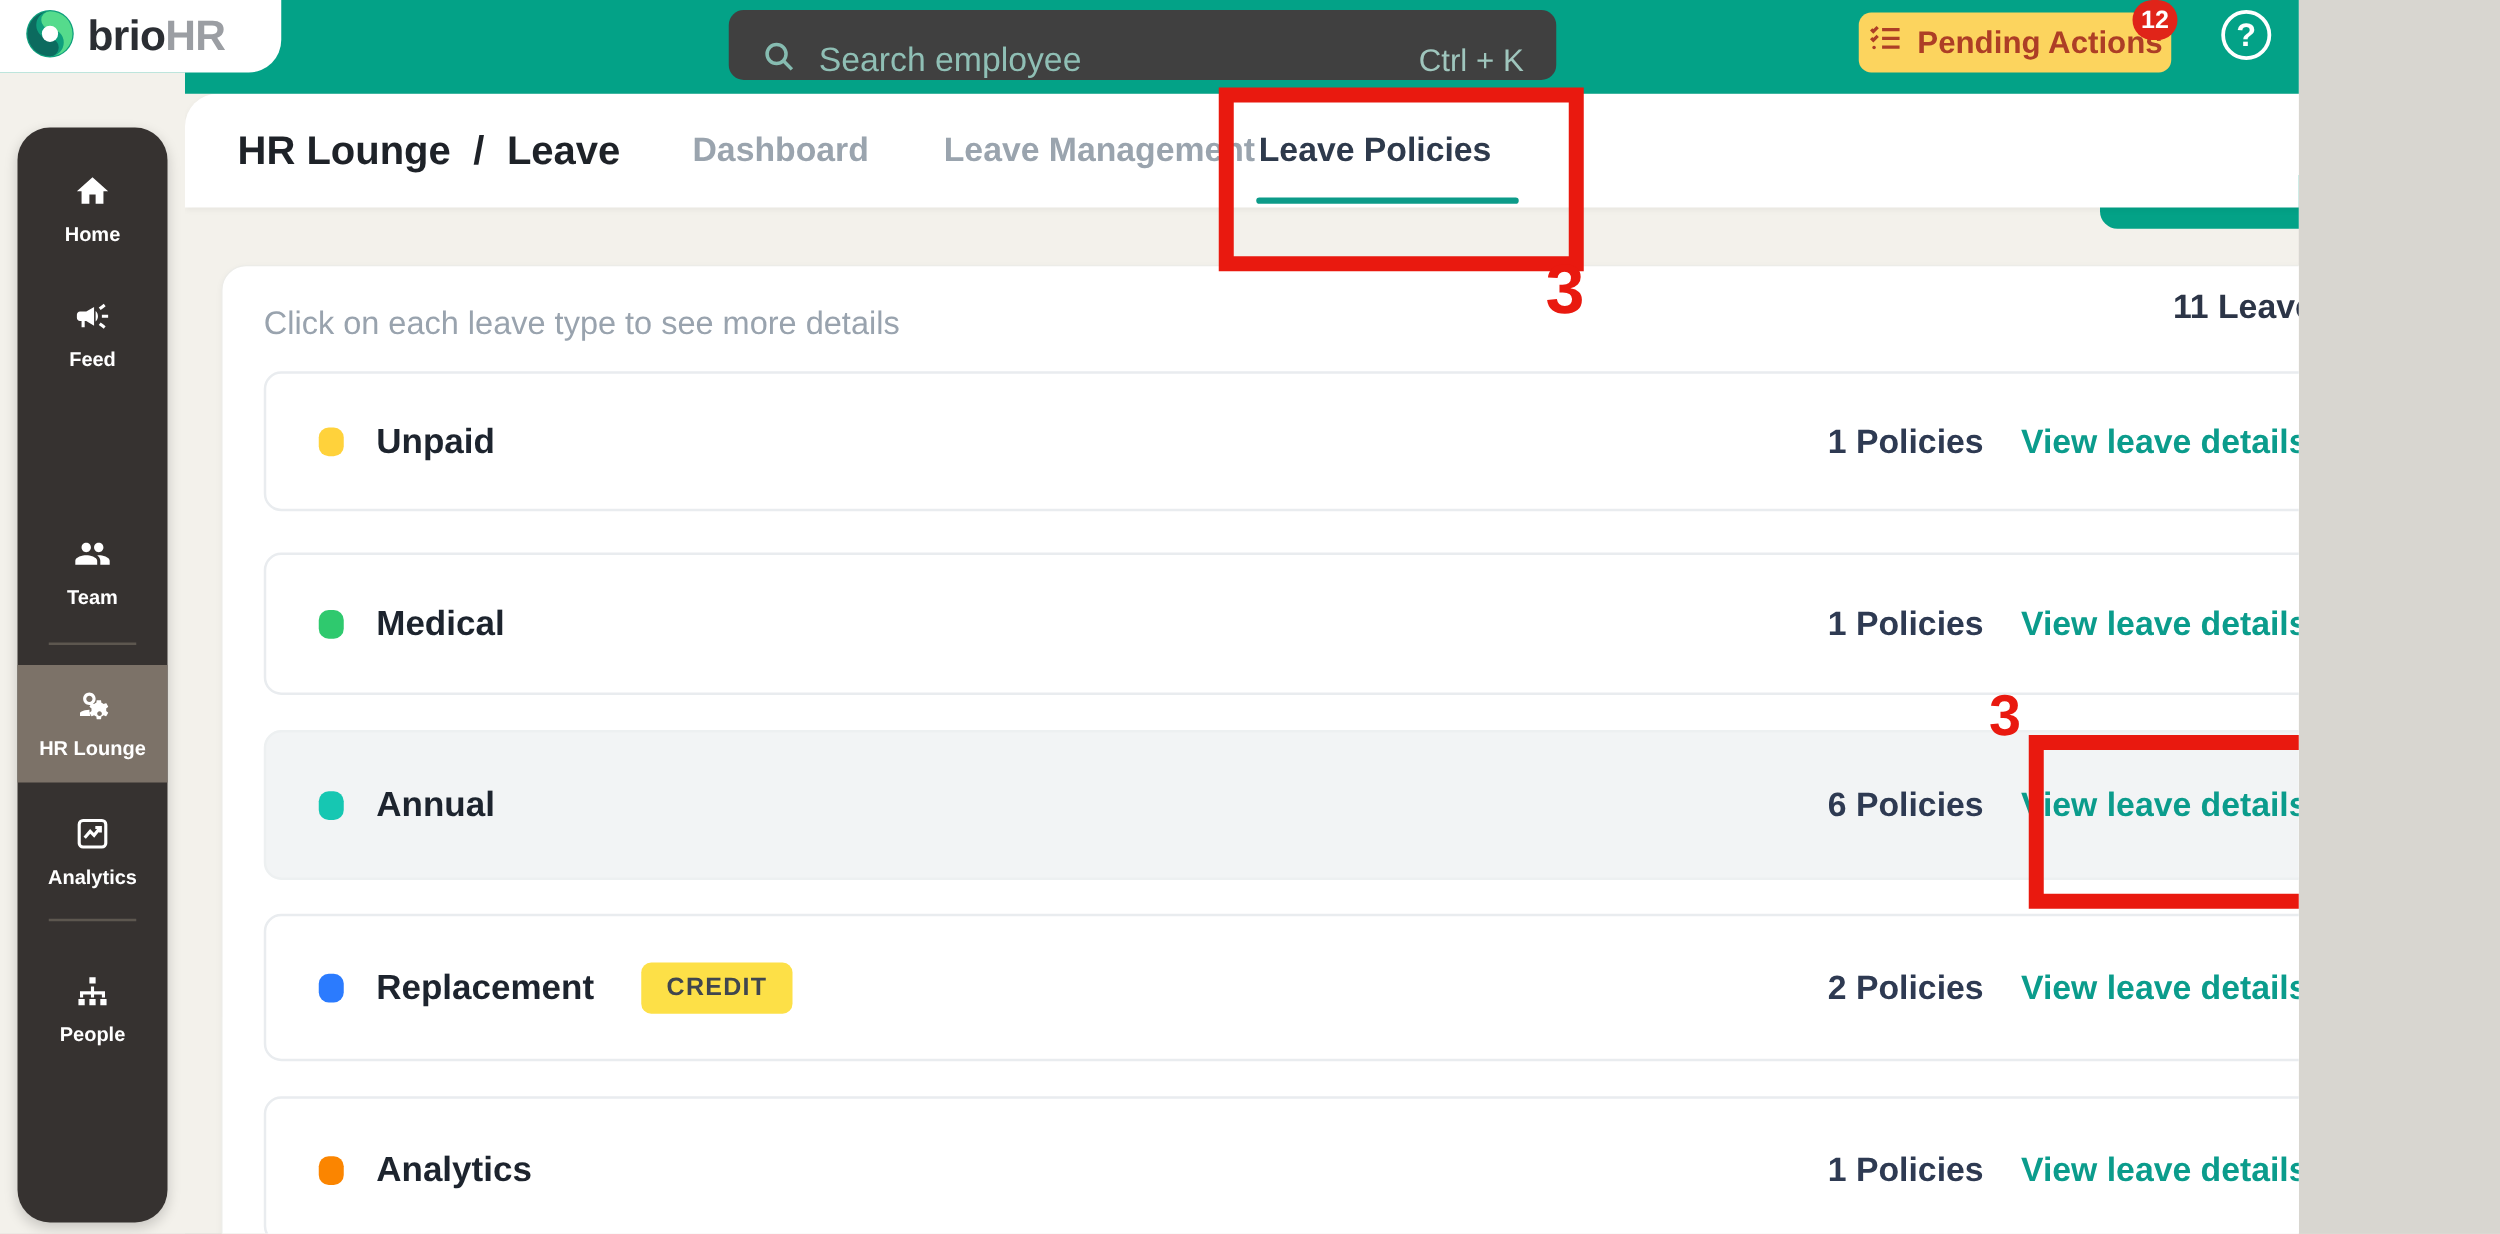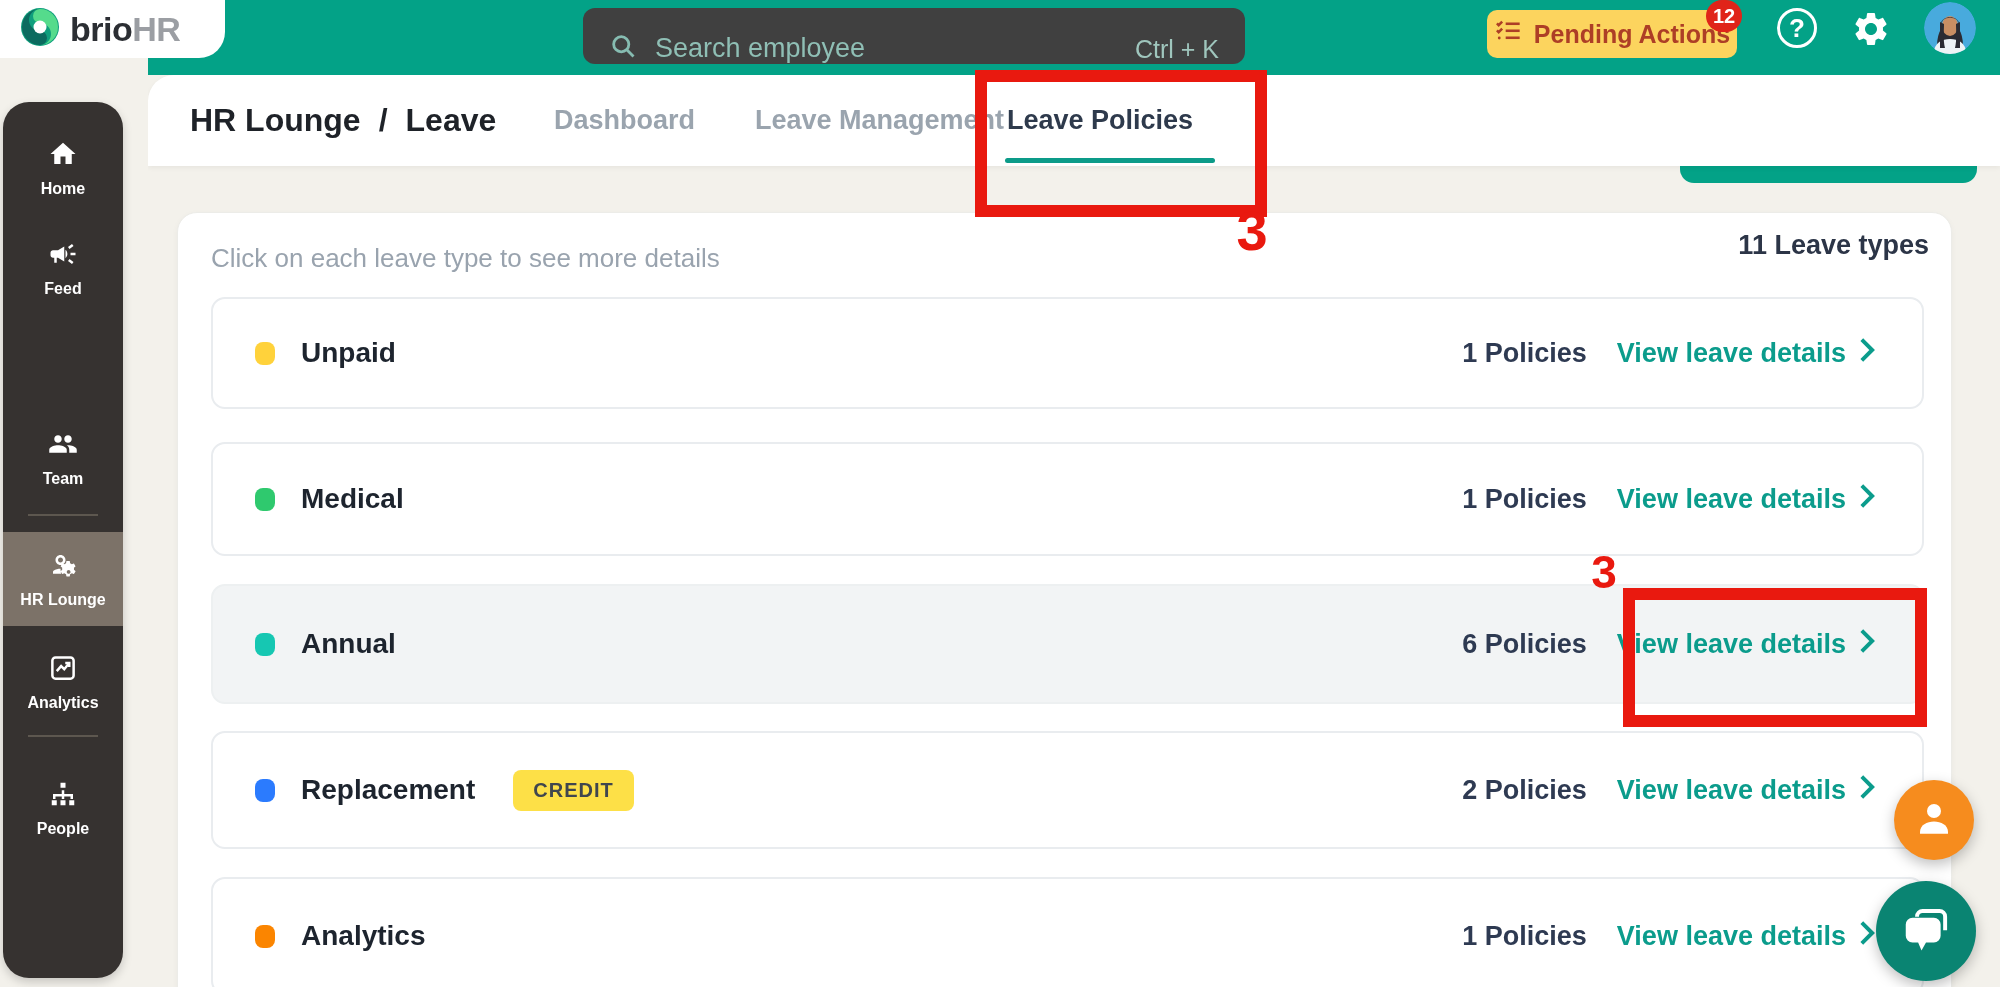--- a/index.html
+++ b/index.html
@@ -1,16 +1,16 @@
 <!DOCTYPE html>
 <html><head>
 <meta charset="utf-8">
 <style>
   html,body{margin:0;padding:0;background:#d8d6d0;}
-  .screen{position:relative;width:2000px;height:987px;overflow:hidden;background:#F3F1EB;
+  .screen{position:relative;width:1839px;height:987px;overflow:hidden;background:#F3F1EB;
     font-family:"Liberation Sans",sans-serif;-webkit-font-smoothing:antialiased;}
   
   .topbar{position:absolute;left:0;top:0;width:2000px;height:75px;background:#03A287;z-index:4;}
   .left-gutter{position:absolute;left:0;top:58px;width:148px;height:929px;background:#F3F1EB;z-index:4;}
   .logo-box{position:absolute;left:0;top:0;width:225px;height:58px;background:#fff;
     border-radius:0 0 26px 0;display:flex;align-items:center;padding-left:20px;gap:10px;z-index:6;box-sizing:border-box;}
   .logo-text{font-size:34px;font-weight:700;color:#2B2E33;letter-spacing:-0.5px;}
   .logo-text .hr{color:#9B9EA3;}
   .searchbox{position:absolute;left:583px;top:8px;width:662px;height:56px;background:#404040;
     border-radius:12px;display:flex;align-items:flex-end;padding:0 26px;box-sizing:border-box;z-index:5;}
@@ -19,21 +19,21 @@
   .pending-btn{position:absolute;left:1487px;top:10px;width:250px;height:48px;background:#FCD45E;
     border-radius:10px;display:flex;align-items:center;justify-content:center;gap:12px;
     color:#AD3E26;font-size:25px;font-weight:700;z-index:5;}
   .badge{position:absolute;left:1706px;top:0px;width:36px;height:32px;border-radius:18px;background:#E02419;
     color:#fff;font-size:20px;font-weight:700;display:flex;align-items:center;justify-content:center;z-index:6;}
   .help-btn{position:absolute;left:1777px;top:8px;width:40px;height:40px;border:3px solid #fff;border-radius:50%;
     color:#fff;font-size:26px;font-weight:700;display:flex;align-items:center;justify-content:center;z-index:5;box-sizing:border-box;}
   .gear-btn{position:absolute;left:1851px;top:9px;z-index:5;}
   .avatar{position:absolute;left:1924px;top:2px;width:52px;height:52px;border-radius:50%;overflow:hidden;z-index:5;}
   
-  .side-rail{position:absolute;left:3px;top:102px;width:120px;height:876px;background:#363230;
+  .side-rail{position:absolute;left:14px;top:102px;width:120px;height:876px;background:#363230;
     border-radius:26px;z-index:5;box-shadow:0 4px 10px rgba(0,0,0,0.18);}
   .side-item{position:absolute;left:0;width:120px;display:flex;flex-direction:column;align-items:center;
     justify-content:center;gap:7px;color:#fff;cursor:pointer;}
   .side-item span{font-size:16px;font-weight:600;}
   .side-item--active{background:#7C7268;}
   .side-div{position:absolute;left:25px;width:70px;height:2px;background:#5D574F;}
   
   .header-band{position:absolute;left:148px;top:75px;width:1852px;height:91px;background:#fff;
     border-radius:26px 0 0 0;z-index:3;box-shadow:0 2px 5px rgba(0,0,0,0.05);}
   .breadcrumb{position:absolute;left:42px;top:0;height:91px;display:flex;align-items:center;gap:18px;

